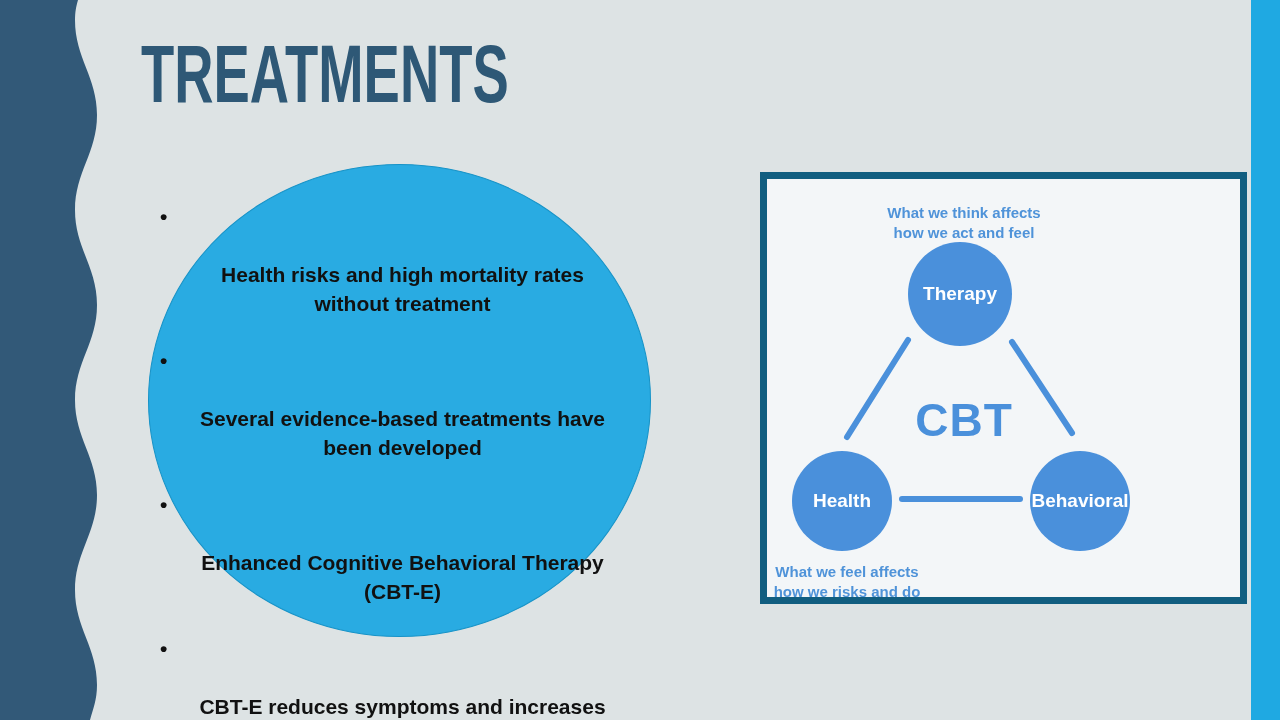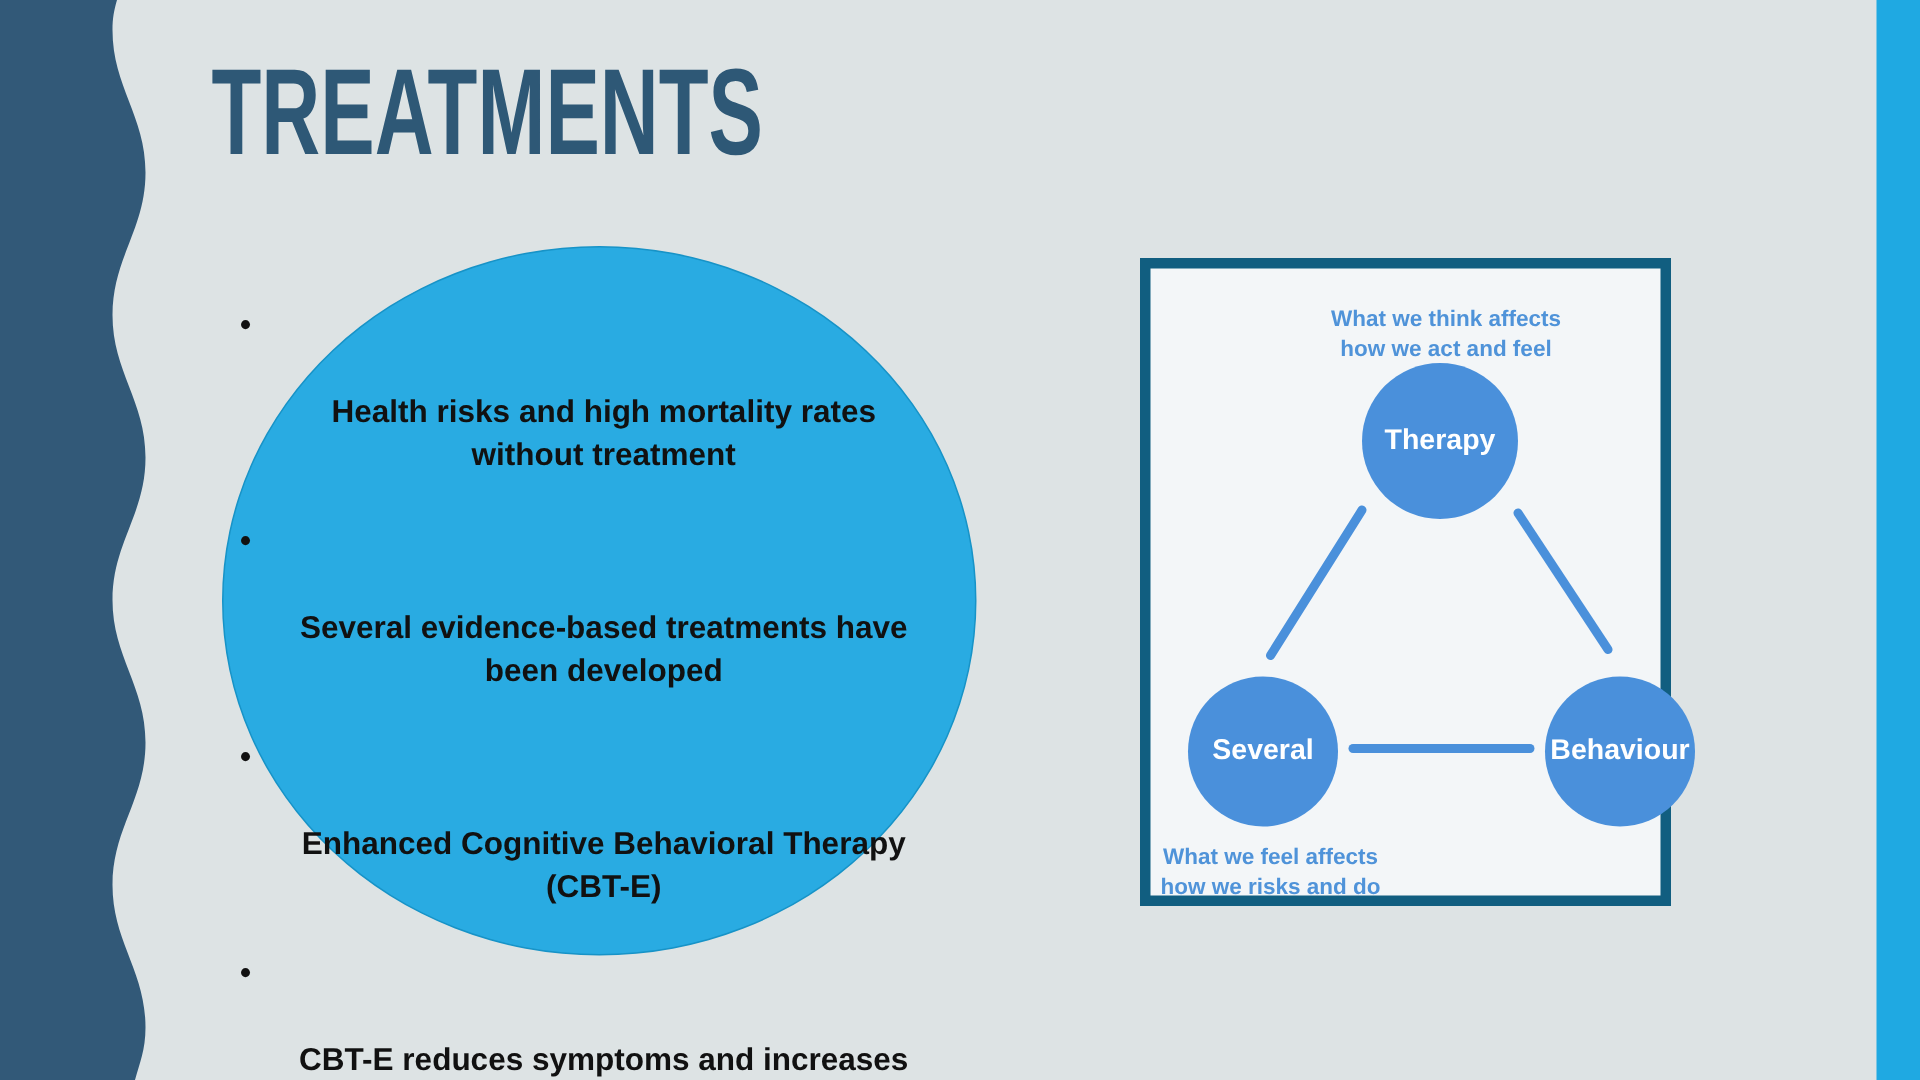--- a/index.html
+++ b/index.html
@@ -76,21 +76,21 @@
   #bullet-list .dot {
     position: absolute;
     left: 10px; top: 0;
     font-weight: 700;
   }
 
   
   #cbt-panel {
     position: absolute;
     left: 760px; top: 172px;
-    width: 354px; height: 432px;
+    width: 487px; height: 432px;
     box-sizing: border-box;
     border: 7px solid #115e80;
     background: #f3f6f8;
   }
   .panel-caption {
     position: absolute;
     color: #4f93d9;
     font-weight: 700;
     font-size: 15px;
     line-height: 20px;
@@ -190,27 +190,28 @@
       <line x1="135" y1="320" x2="253" y2="320" stroke="#4a90db" stroke-width="6" stroke-linecap="round"></line>
     </svg>
 
     <div id="caption-top" class="panel-caption">What we think affects
 how we act and feel</div>
 
     <div id="node-thought" class="node-circle">
       <span>Therapy</span>
     </div>
 
+    <div id="cbt-label">CBT</div>
 
     <div id="node-emotion" class="node-circle">
-      <span>Several</span>
+      <span>Health</span>
     </div>
 
     <div id="node-behaviour" class="node-circle">
-      <span>Behaviour</span>
+      <span>Behavioral</span>
     </div>
 
     <div id="caption-bottom-left" class="panel-caption">What we feel affects
 how we risks and do</div>
 
 
   </div>
 
 </div>
 

